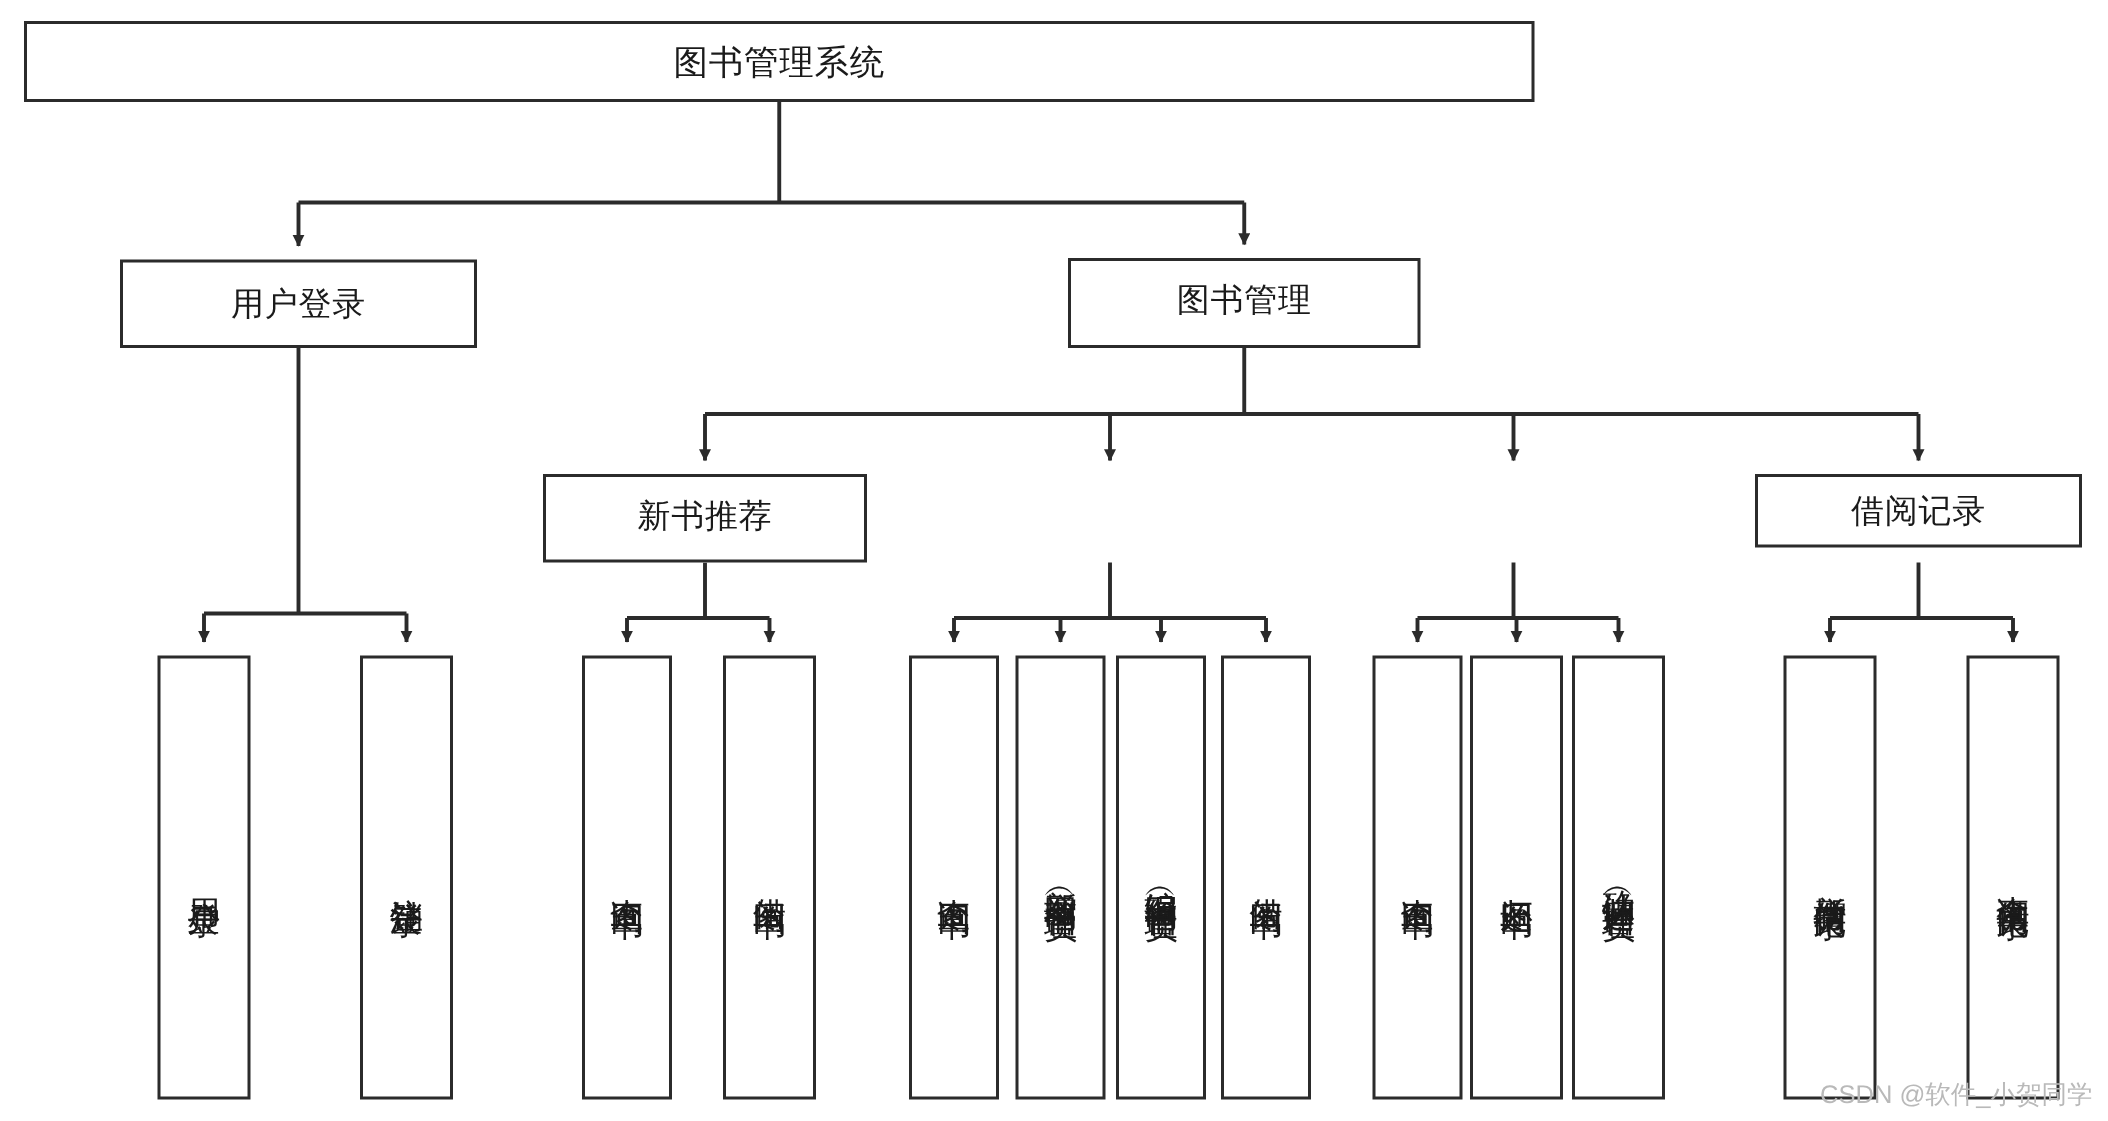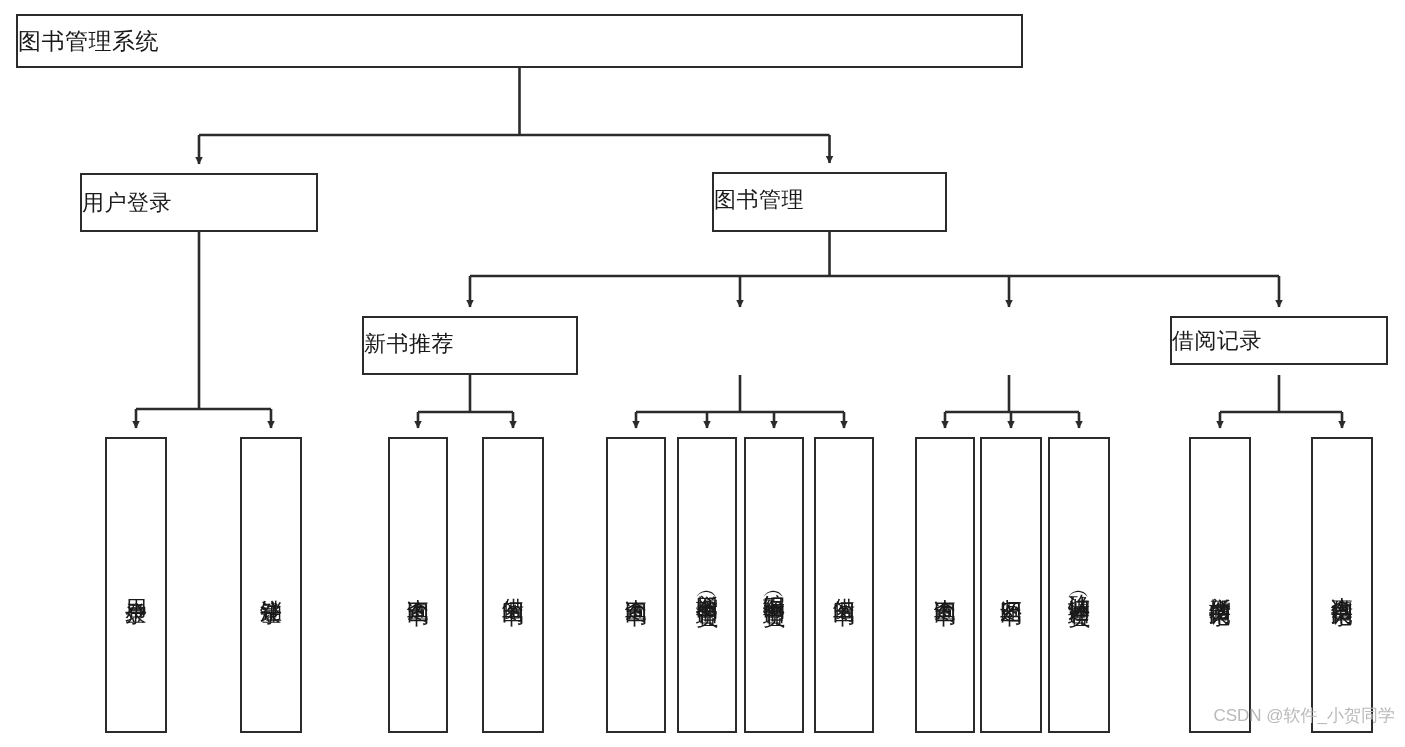--- a/index.html
+++ b/index.html
@@ -25,20 +25,21 @@
     width: 1405px;
     height: 747px;
   }
   .node {
     position: absolute;
     box-sizing: border-box;
     background: #ffffff;
     border: 2px solid #2b2b2b;
     display: flex;
     align-items: center;
+    justify-content: center;
     color: #1a1a1a;
     z-index: 2;
   }
   .node-label {
     white-space: nowrap;
     letter-spacing: 0.5px;
   }
   .node.horizontal .node-label {
     font-size: 22px;
     line-height: 1;
@@ -54,21 +55,21 @@
     writing-mode: vertical-rl;
     text-orientation: upright;
     font-size: 22px;
     line-height: 1.28;
     letter-spacing: 2px;
     white-space: nowrap;
   }
   #watermark {
     position: absolute;
     right: 10px;
-    bottom: 20px;
+    bottom: 6px;
     font-size: 17px;
     color: #b9b9b9;
     z-index: 5;
     white-space: nowrap;
     font-family: "Liberation Sans", "DejaVu Sans", sans-serif;
   }
 </style>
 </head>
 <body>
 

